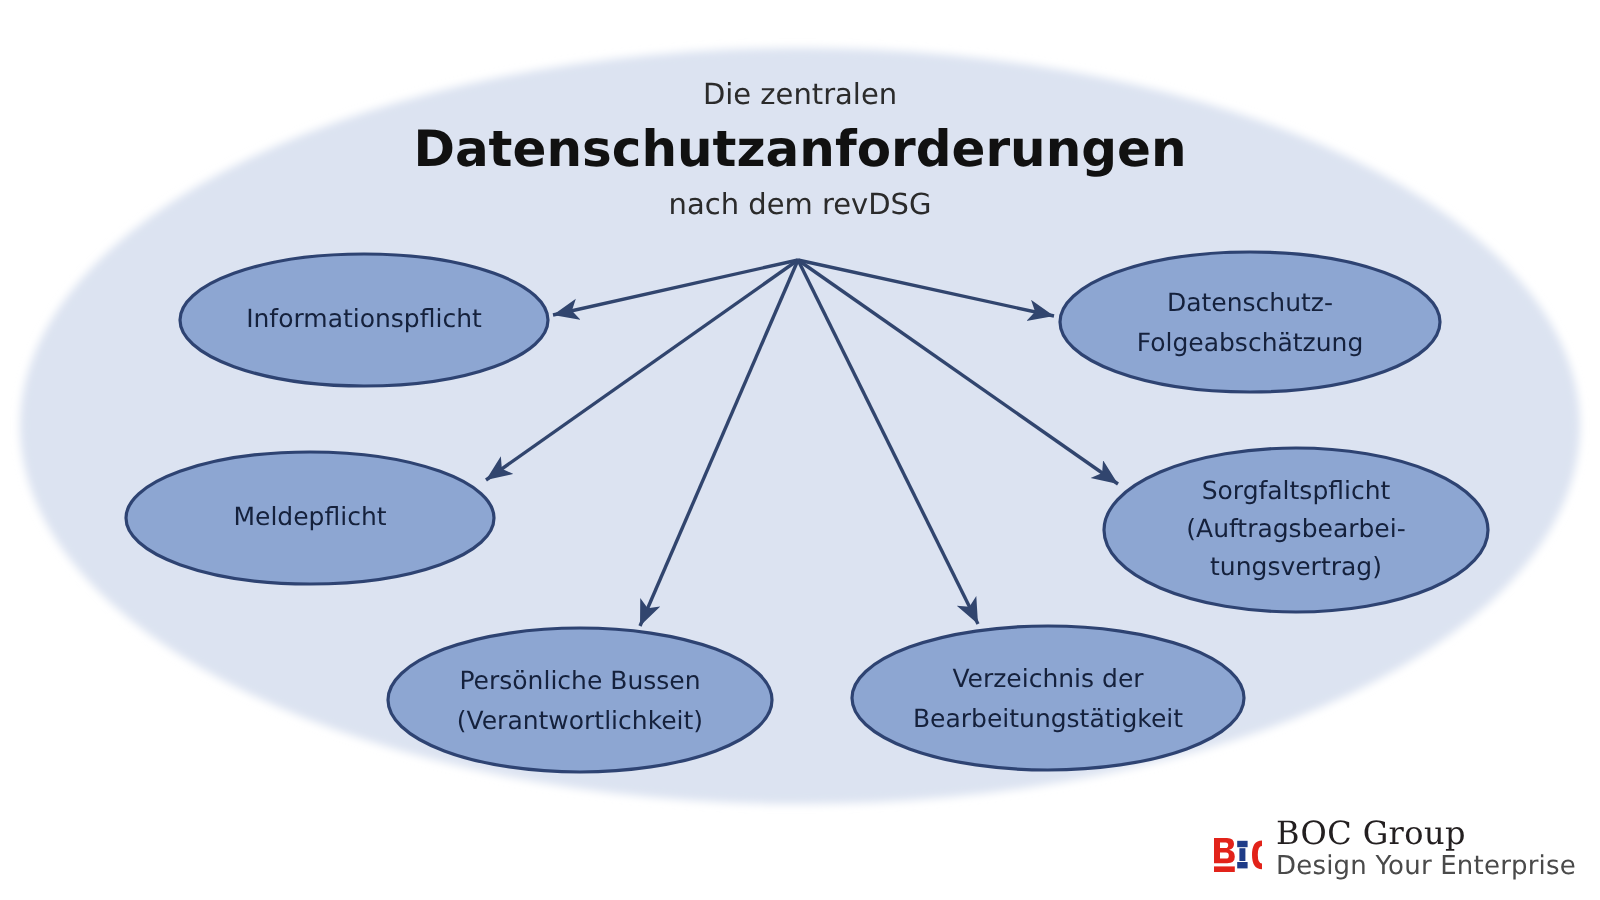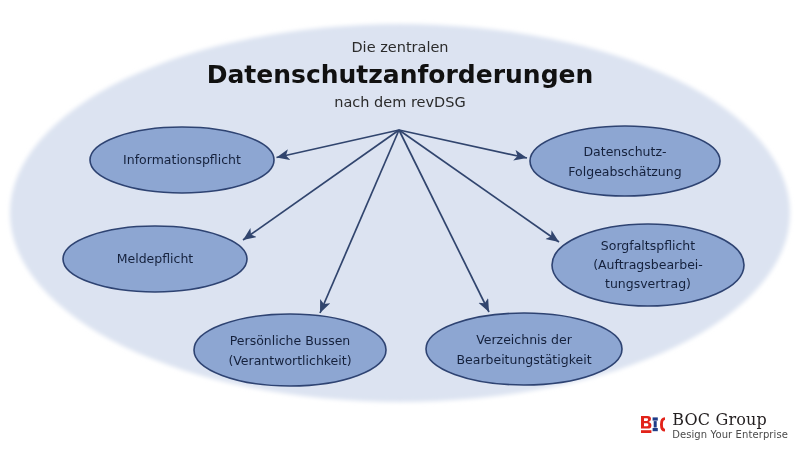--- a/index.html
+++ b/index.html
@@ -61,40 +61,40 @@
     font-size: 14.5px;
     fill: #2b2b2b;
     text-anchor: middle;
   }
   
   #logo {
     position: absolute;
     right: 12px;
     bottom: 10px;
     display: flex;
-    align-items: center;
+    align-items: flex-end;
     gap: 6px;
   }
   #logo-mark {
     display: block;
   }
   #logo-words {
     display: flex;
     flex-direction: column;
     line-height: 1;
   }
   #logo-name {
     font-family: "DejaVu Serif", "Liberation Serif", serif;
     font-size: 16px;
     color: #231f20;
     letter-spacing: 0.2px;
   }
   #logo-tag {
     font-family: "DejaVu Sans", "Liberation Sans", sans-serif;
-    font-size: 10px;
+    font-size: 13px;
     color: #4a4a4a;
     margin-top: 2px;
     letter-spacing: 0.1px;
   }
 </style>
 </head>
 <body>
 
 <svg id="canvas" viewBox="0 0 800 450">
   <defs>

